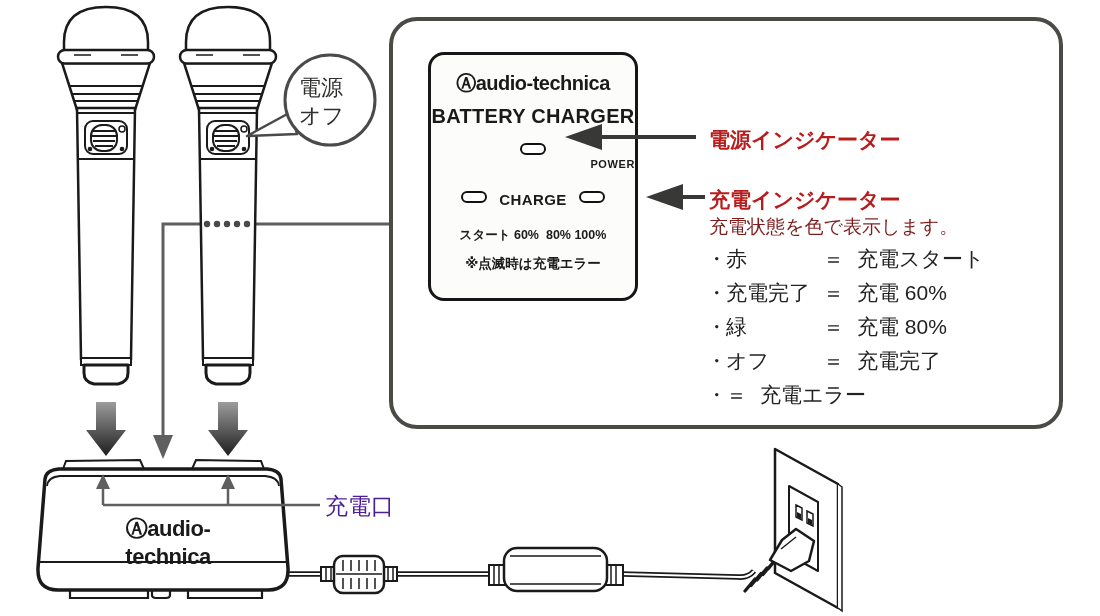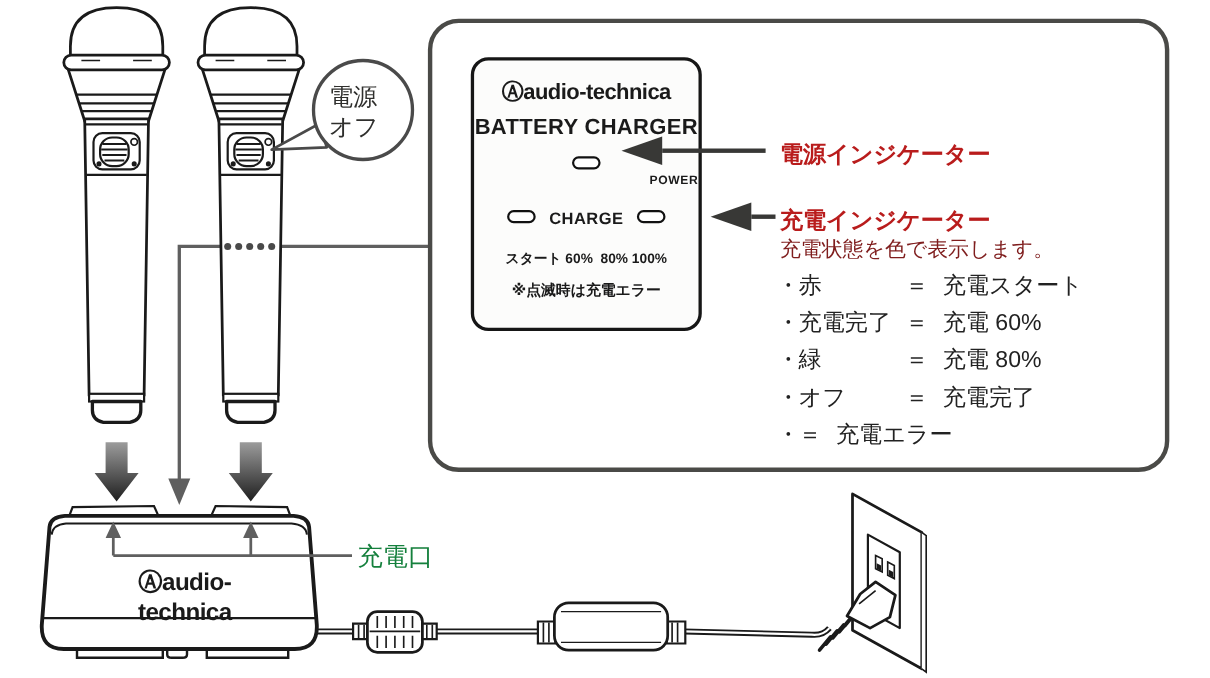--- a/index.html
+++ b/index.html
@@ -39,21 +39,21 @@
 
   
   .legend{position:absolute;left:313px;top:224px;}
   .legend-row{display:flex;align-items:center;margin-bottom:6px;font-size:21px;color:#222;white-space:nowrap;}
   .legend-bullet{width:20px;}
   .legend-name{width:97px;}
   .legend-eq{width:34px;}
 
   
   .charger-logo{left:84px;top:514px;width:168px;text-align:center;font-weight:bold;font-size:22px;letter-spacing:-0.5px;}
-  .port-label{left:325px;top:491px;font-size:23px;color:#15803d;}
+  .port-label{left:325px;top:491px;font-size:23px;color:#4c1d95;}
 </style>
 </head>
 <body>
 
 <div class="stage">
 
   <svg class="art" width="1100" height="616" viewBox="0 0 1100 616">
     <defs>
       <linearGradient id="insGrad" x1="0" y1="0" x2="0" y2="1">
         <stop offset="0" stop-color="#9c9c9c"></stop>

